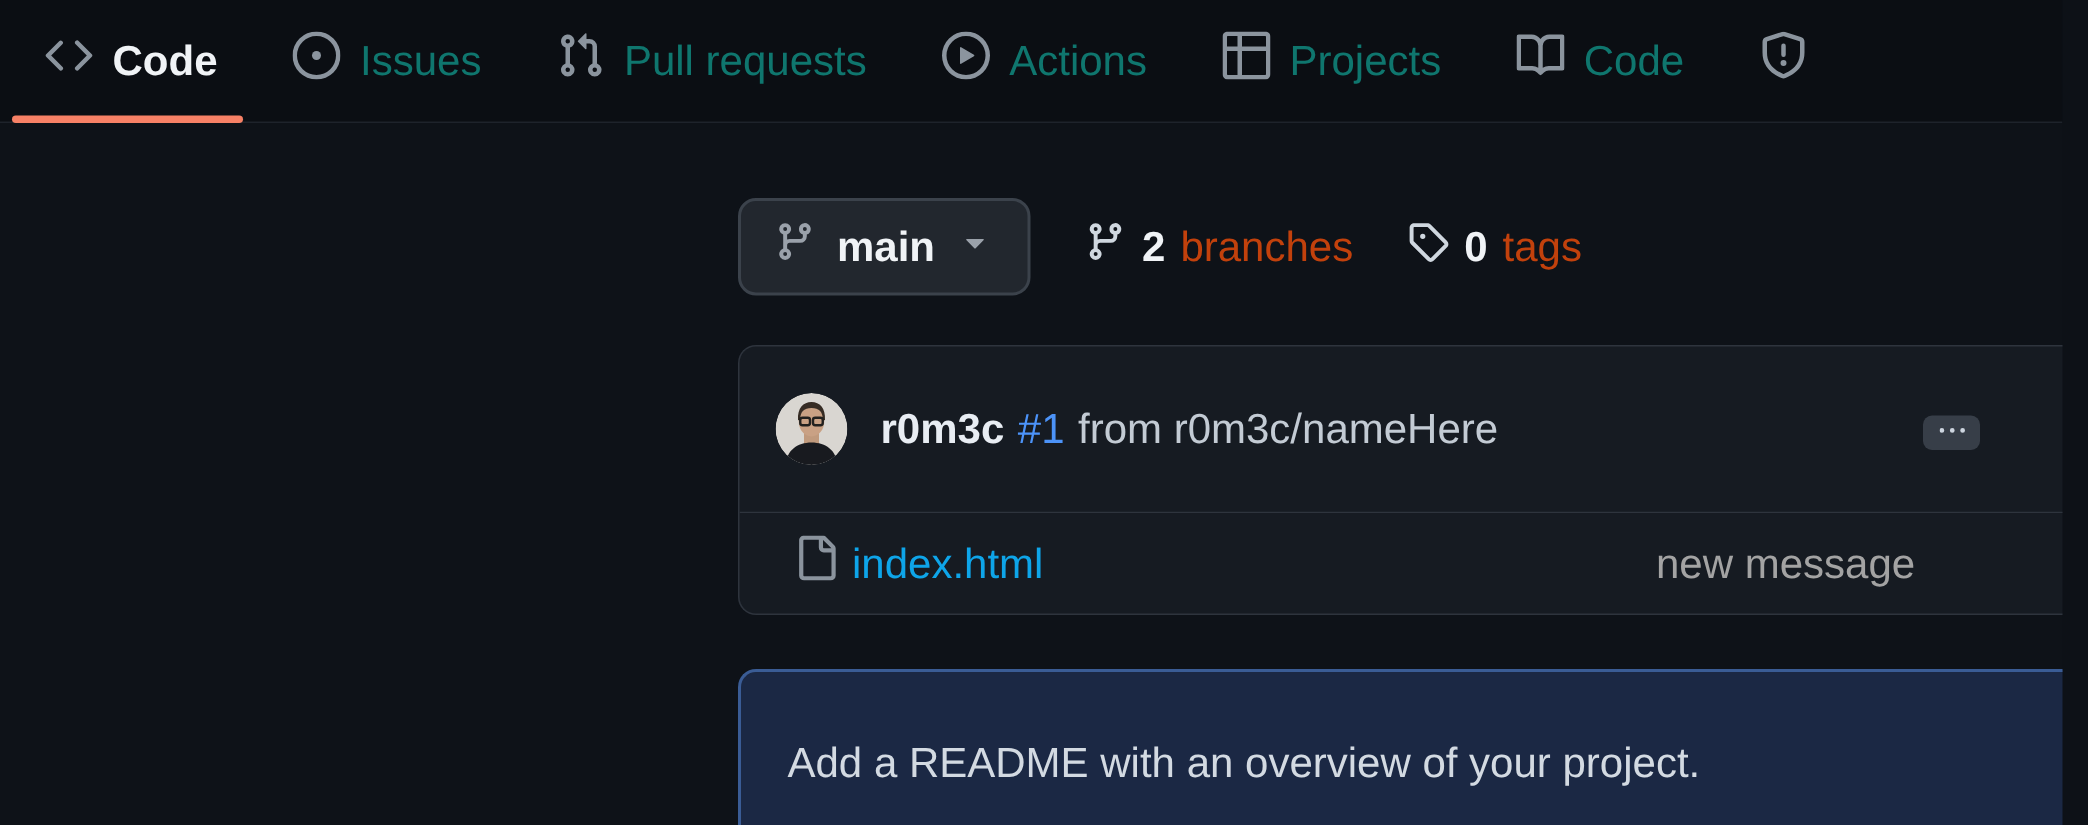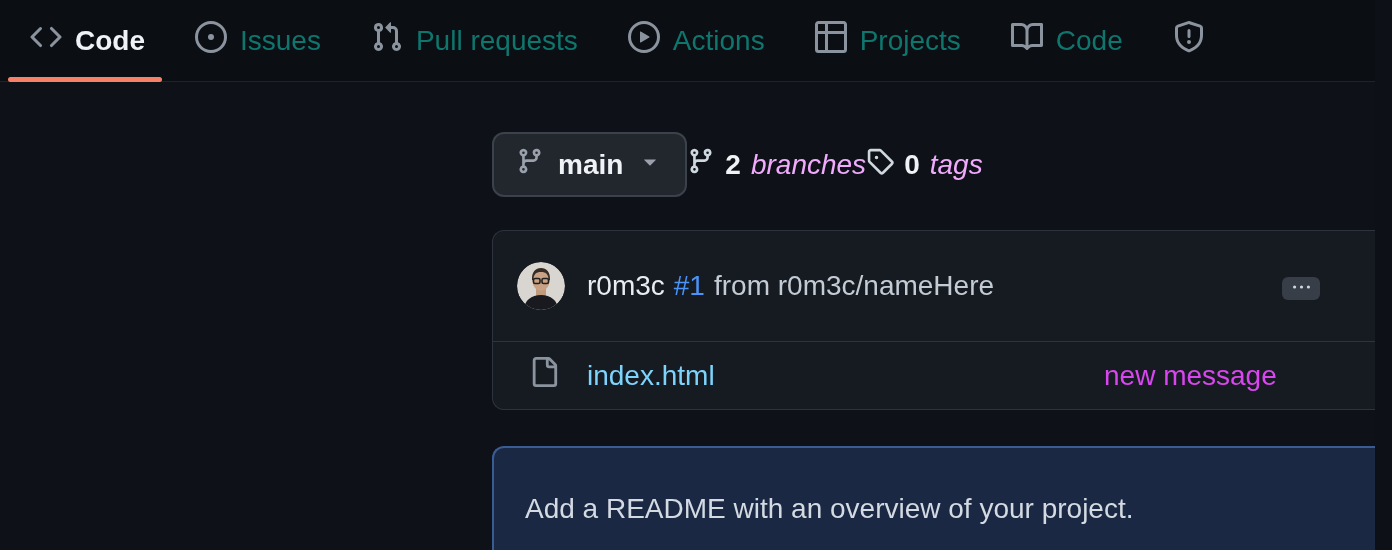--- a/index.html
+++ b/index.html
@@ -25,61 +25,61 @@
   .tab svg { color:#8b949e; flex:none; }
   .tab.active { font-weight:700; color:#f0f3f6; }
   .tab.active::after {
     content:""; position:absolute; left:-22px; right:-17px; bottom:-1px;
     height:5px; border-radius:3px; background:#f78166;
   }
   
   .main { position:absolute; left:492px; top:82px; width:1000px; height:468px; }
   .branch-row {
     position:absolute; top:50px; left:0;
-    display:flex; align-items:center; white-space:nowrap;
+    display:flex; align-items:center; gap:36px; white-space:nowrap;
   }
   .branch-btn {
     display:inline-flex; align-items:center; gap:14px;
     height:65px; padding:0 22px;
     background:#22272e; border:2px solid #3b424b; border-radius:12px;
     font-size:28px; font-weight:700; color:#f0f3f6; cursor:pointer;
   }
   .branch-btn svg { color:#9aa1aa; }
   .stat { display:inline-flex; align-items:center; gap:10px; font-size:28px; }
   .stat svg { color:#cfd7df; }
   .stat .count { font-weight:700; color:#f0f3f6; }
-  .stat .lbl { color:#f0abfc;font-style:italic; }
+  .stat .lbl { color:#c2410c; }
   
   .commit-box {
     position:absolute; top:148px; left:0; width:1000px;
     background:#161b22; border:1px solid #2e343d; border-right:none;
     border-radius:12px 0 0 12px;
   }
   .commit-header {
     height:110px; display:flex; align-items:center;
     padding-left:24px; position:relative; white-space:nowrap;
   }
   .avatar { width:48px; height:48px; border-radius:50%; overflow:hidden; flex:none; }
   .commit-text { margin-left:22px; font-size:28px; color:#c3cbd4; display:flex; gap:9px; }
-  .commit-text .author { font-weight:400; color:#e8edf3; }
+  .commit-text .author { font-weight:700; color:#e8edf3; }
   .commit-text .pr-link { color:#4c93f8; cursor:pointer; }
   .ellipsis-btn {
     position:absolute; left:789px; top:46px; width:38px; height:23px;
     background:#373e48; border-radius:6px; border:none; cursor:pointer;
     display:flex; align-items:center; justify-content:center; color:#cdd5df;
   }
   .file-row {
     height:68px; border-top:1px solid #2e343d;
     display:flex; align-items:center; padding-left:36px;
     position:relative; font-size:28px; white-space:nowrap;
     border-radius:0 0 0 12px; cursor:pointer;
   }
   .file-row svg { color:#8b949e; flex:none; }
-  .file-name { margin-left:28px; color:#7dd3fc; }
-  .file-msg { position:absolute; left:611px; color:#d946ef; }
+  .file-name { margin-left:9px; color:#0ea5e9; }
+  .file-msg { position:absolute; left:611px; color:#a3a3a3; }
   
   .readme-banner {
     position:absolute; top:364px; left:0; width:1000px; height:190px;
     background:#1b2844; border:2px solid #3a5c95; border-right:none;
     border-radius:12px 0 0 0;
   }
   .banner-text { margin:45px 0 0 31px; font-size:28px; color:#d3dae2; }
 </style>
 </head>
 <body>

